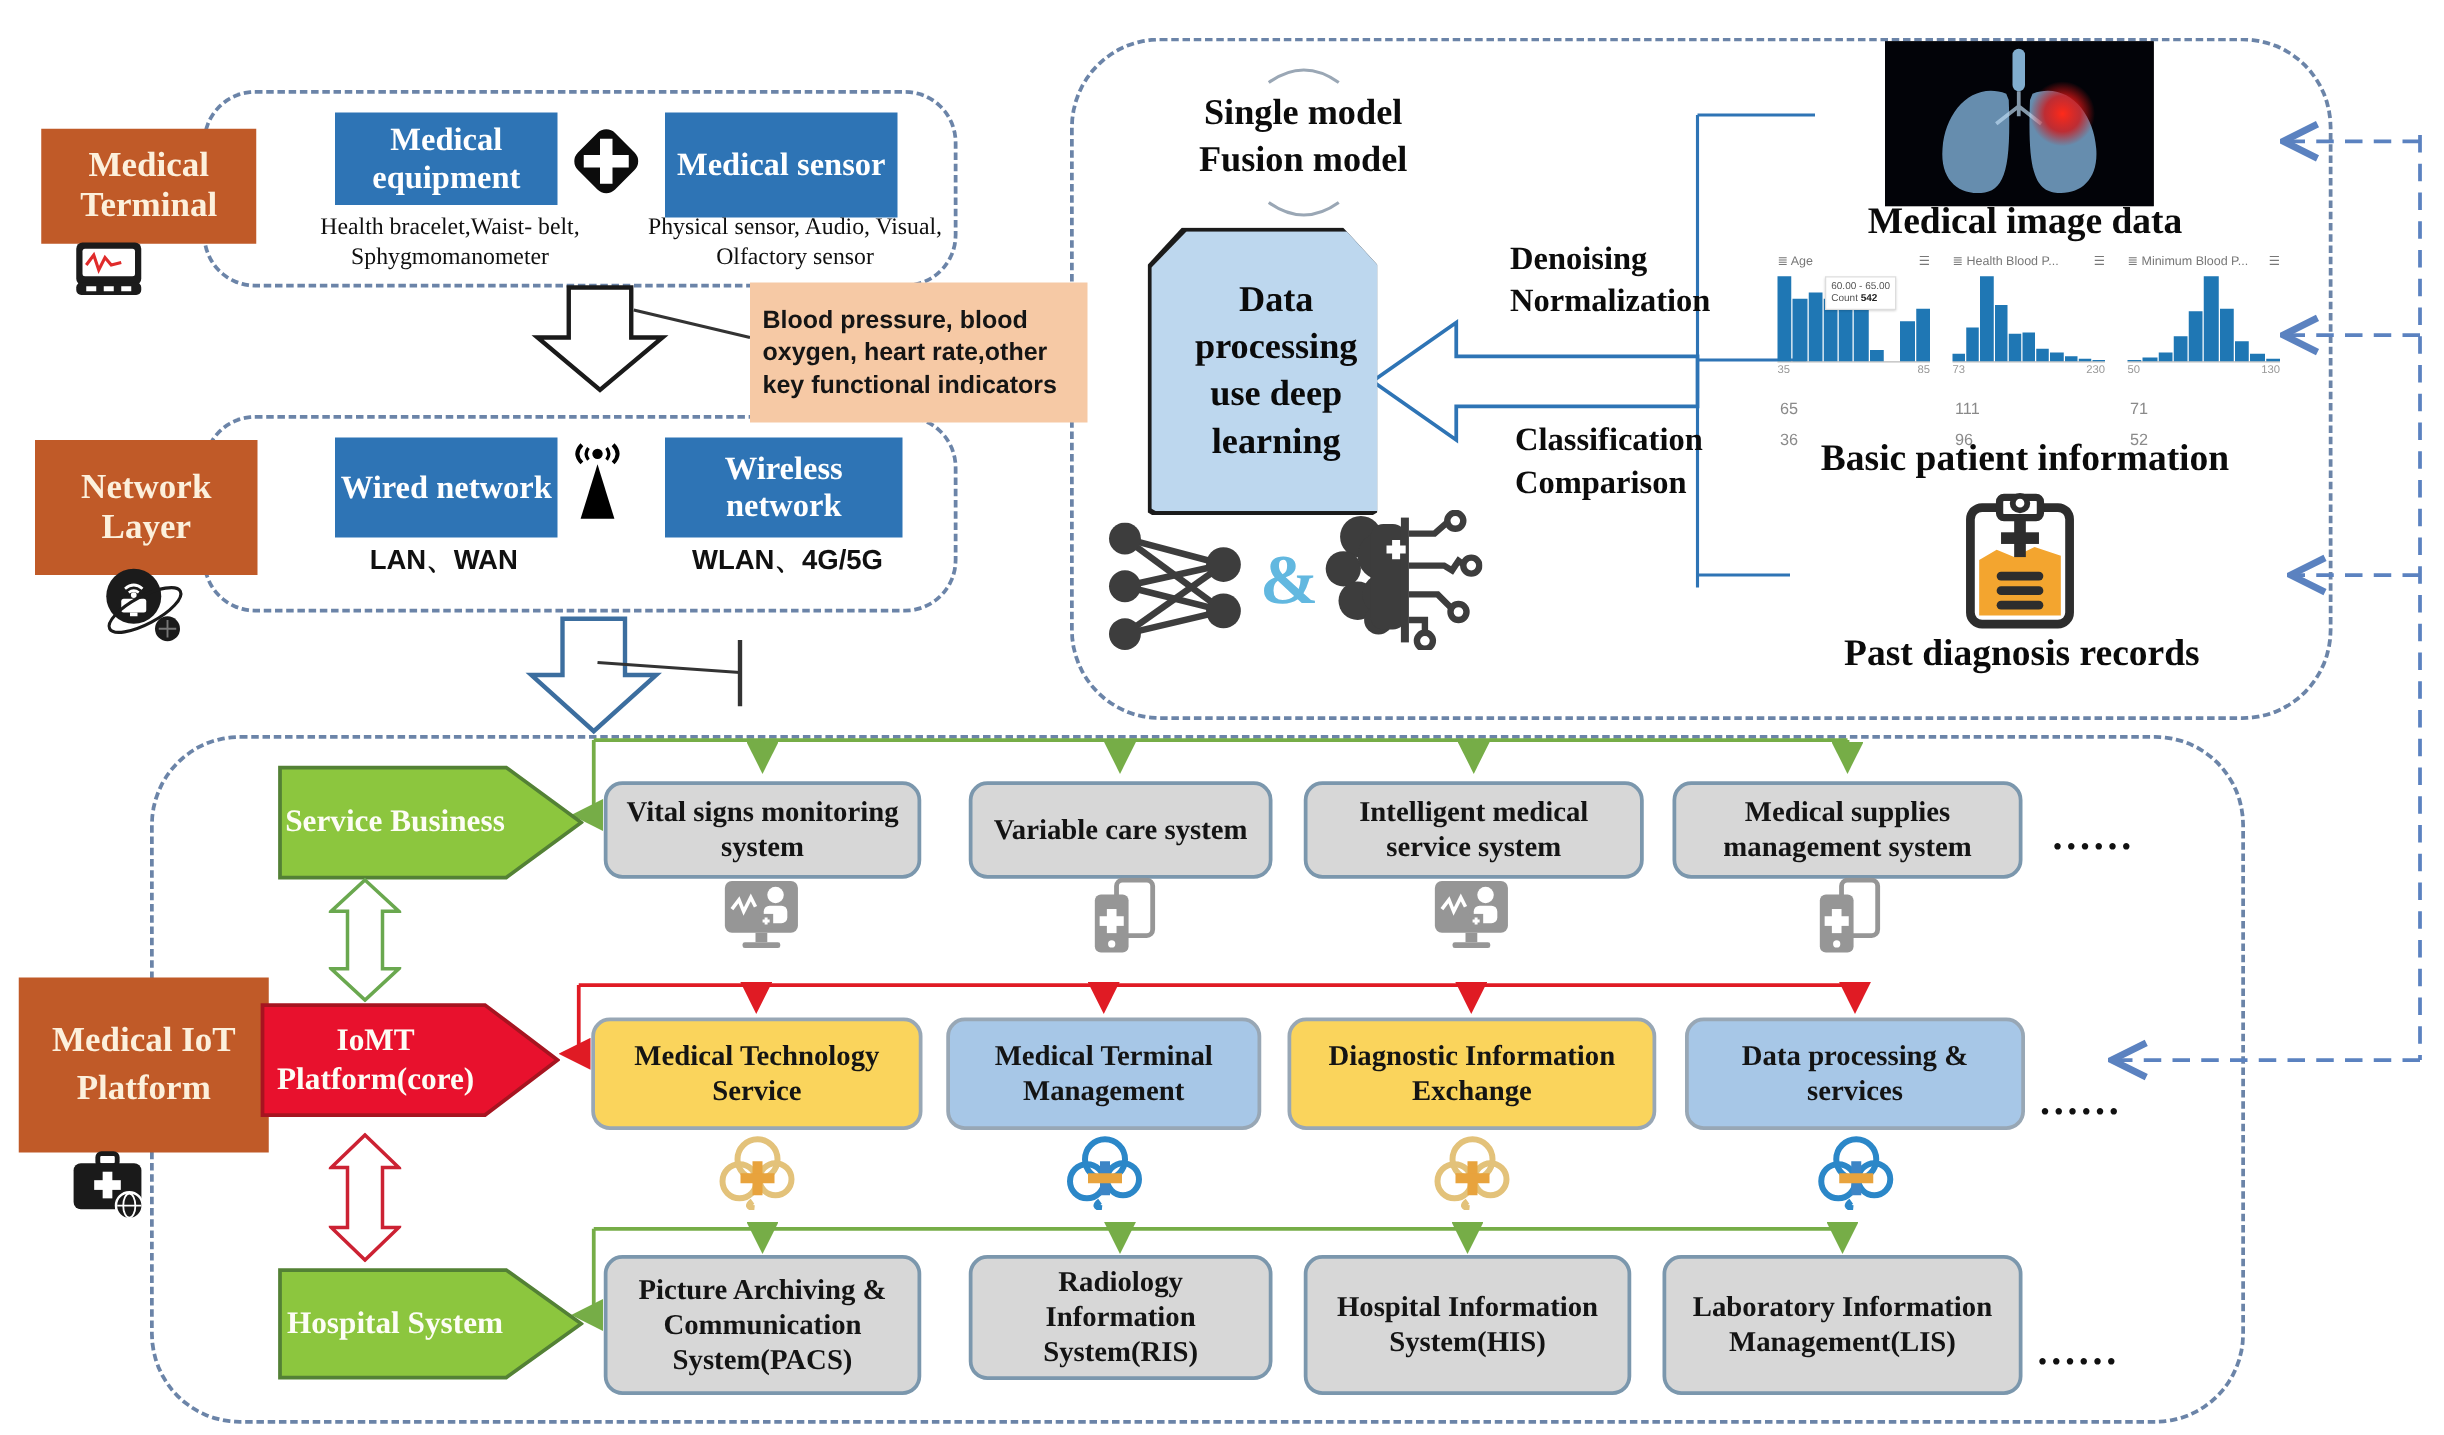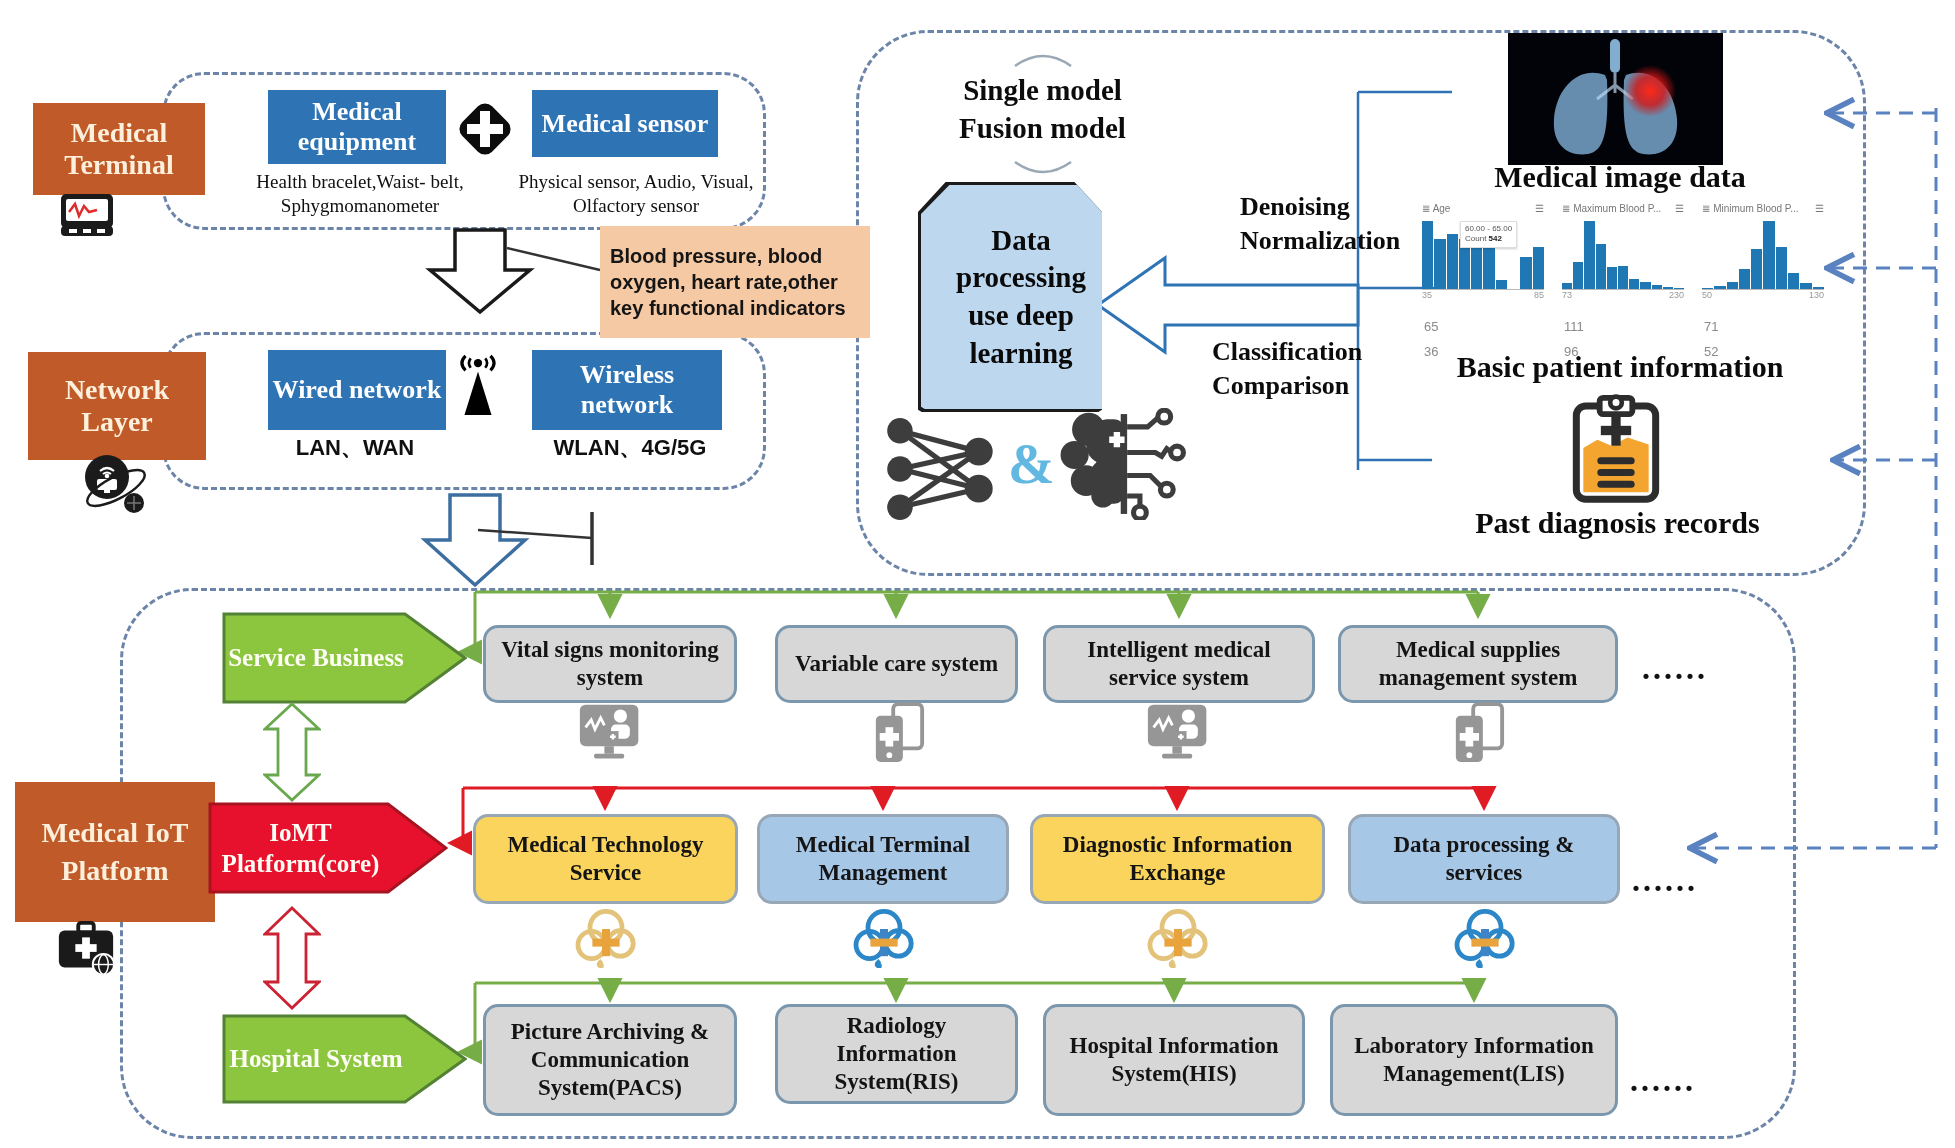--- a/index.html
+++ b/index.html
@@ -176,21 +176,21 @@
   </svg>
 
   <div class="blue-box" style="left:268px;top:90px;width:178px;height:74px;">
     <span>Medical equipment</span>
   </div>
   <svg class="icon" style="left:455px;top:97px;" width="60" height="64" viewBox="0 0 60 64">
     <rect x="9" y="11" width="42" height="42" rx="10" fill="#0c0c0c" transform="rotate(45 30 32)"></rect>
     <rect x="25" y="14" width="10" height="36" fill="#fff"></rect>
     <rect x="12" y="27" width="36" height="10" fill="#fff"></rect>
   </svg>
-  <div class="blue-box" style="left:532px;top:90px;width:186px;height:67px;text-align:center;">
+  <div class="blue-box" style="left:532px;top:90px;width:186px;height:84px;text-align:center;">
     <span>Medical sensor</span>
   </div>
   <div class="caption" style="left:244px;top:170px;width:232px;">Health bracelet,Waist- belt, Sphygmomanometer</div>
   <div class="caption" style="left:518px;top:170px;width:236px;">Physical sensor, Audio, Visual, Olfactory sensor</div>
 
   <div class="peach" style="left:600px;top:226px;width:250px;height:100px;">
     <span>Blood pressure, blood oxygen, heart rate,other key functional indicators</span>
   </div>
 
   <div class="blue-box" style="left:268px;top:350px;width:178px;height:80px;">
@@ -215,21 +215,21 @@
     <div>Single model</div>
     <div>Fusion model</div>
   </div>
 
   <div class="dlwrap">
     <div class="dlinner">
       <span style="padding:0 12px;">Data processing use deep learning</span>
     </div>
   </div>
 
-  <div class="sidehead" style="left:1208px;top:190px;width:210px;margin-left:32px;">
+  <div class="sidehead" style="left:1208px;top:190px;width:210px;">
     <div>Denoising</div>
     <div>Normalization</div>
   </div>
   <div class="sidehead" style="left:1212px;top:335px;width:210px;">
     <div>Classification</div>
     <div>Comparison</div>
   </div>
 
   <svg class="icon" style="left:885px;top:418px;" width="118" height="102" viewBox="0 0 100 88">
     <g stroke="#3d3d3d" stroke-width="4.5">
@@ -312,21 +312,21 @@
         <div>65</div>
         <div>36</div>
       </div>
       <div class="htooltip">
         <div>60.00 - 65.00</div>
         <div><span>Count</span> <b>542</b></div>
       </div>
     </div>
     <div class="hist" style="left:140px;">
       <div class="hhead">
-        <span><span>≣</span> <span>Maximum Blood P...</span></span>
+        <span><span>≣</span> <span>Health Blood P...</span></span>
         <span>☰</span>
       </div>
       <div class="bars">
           <div class="bar" style="height: 8%;"></div>
           <div class="bar" style="height: 38%;"></div>
           <div class="bar" style="height: 95%;"></div>
           <div class="bar" style="height: 62%;"></div>
           <div class="bar" style="height: 30%;"></div>
           <div class="bar" style="height: 32%;"></div>
           <div class="bar" style="height: 14%;"></div>

